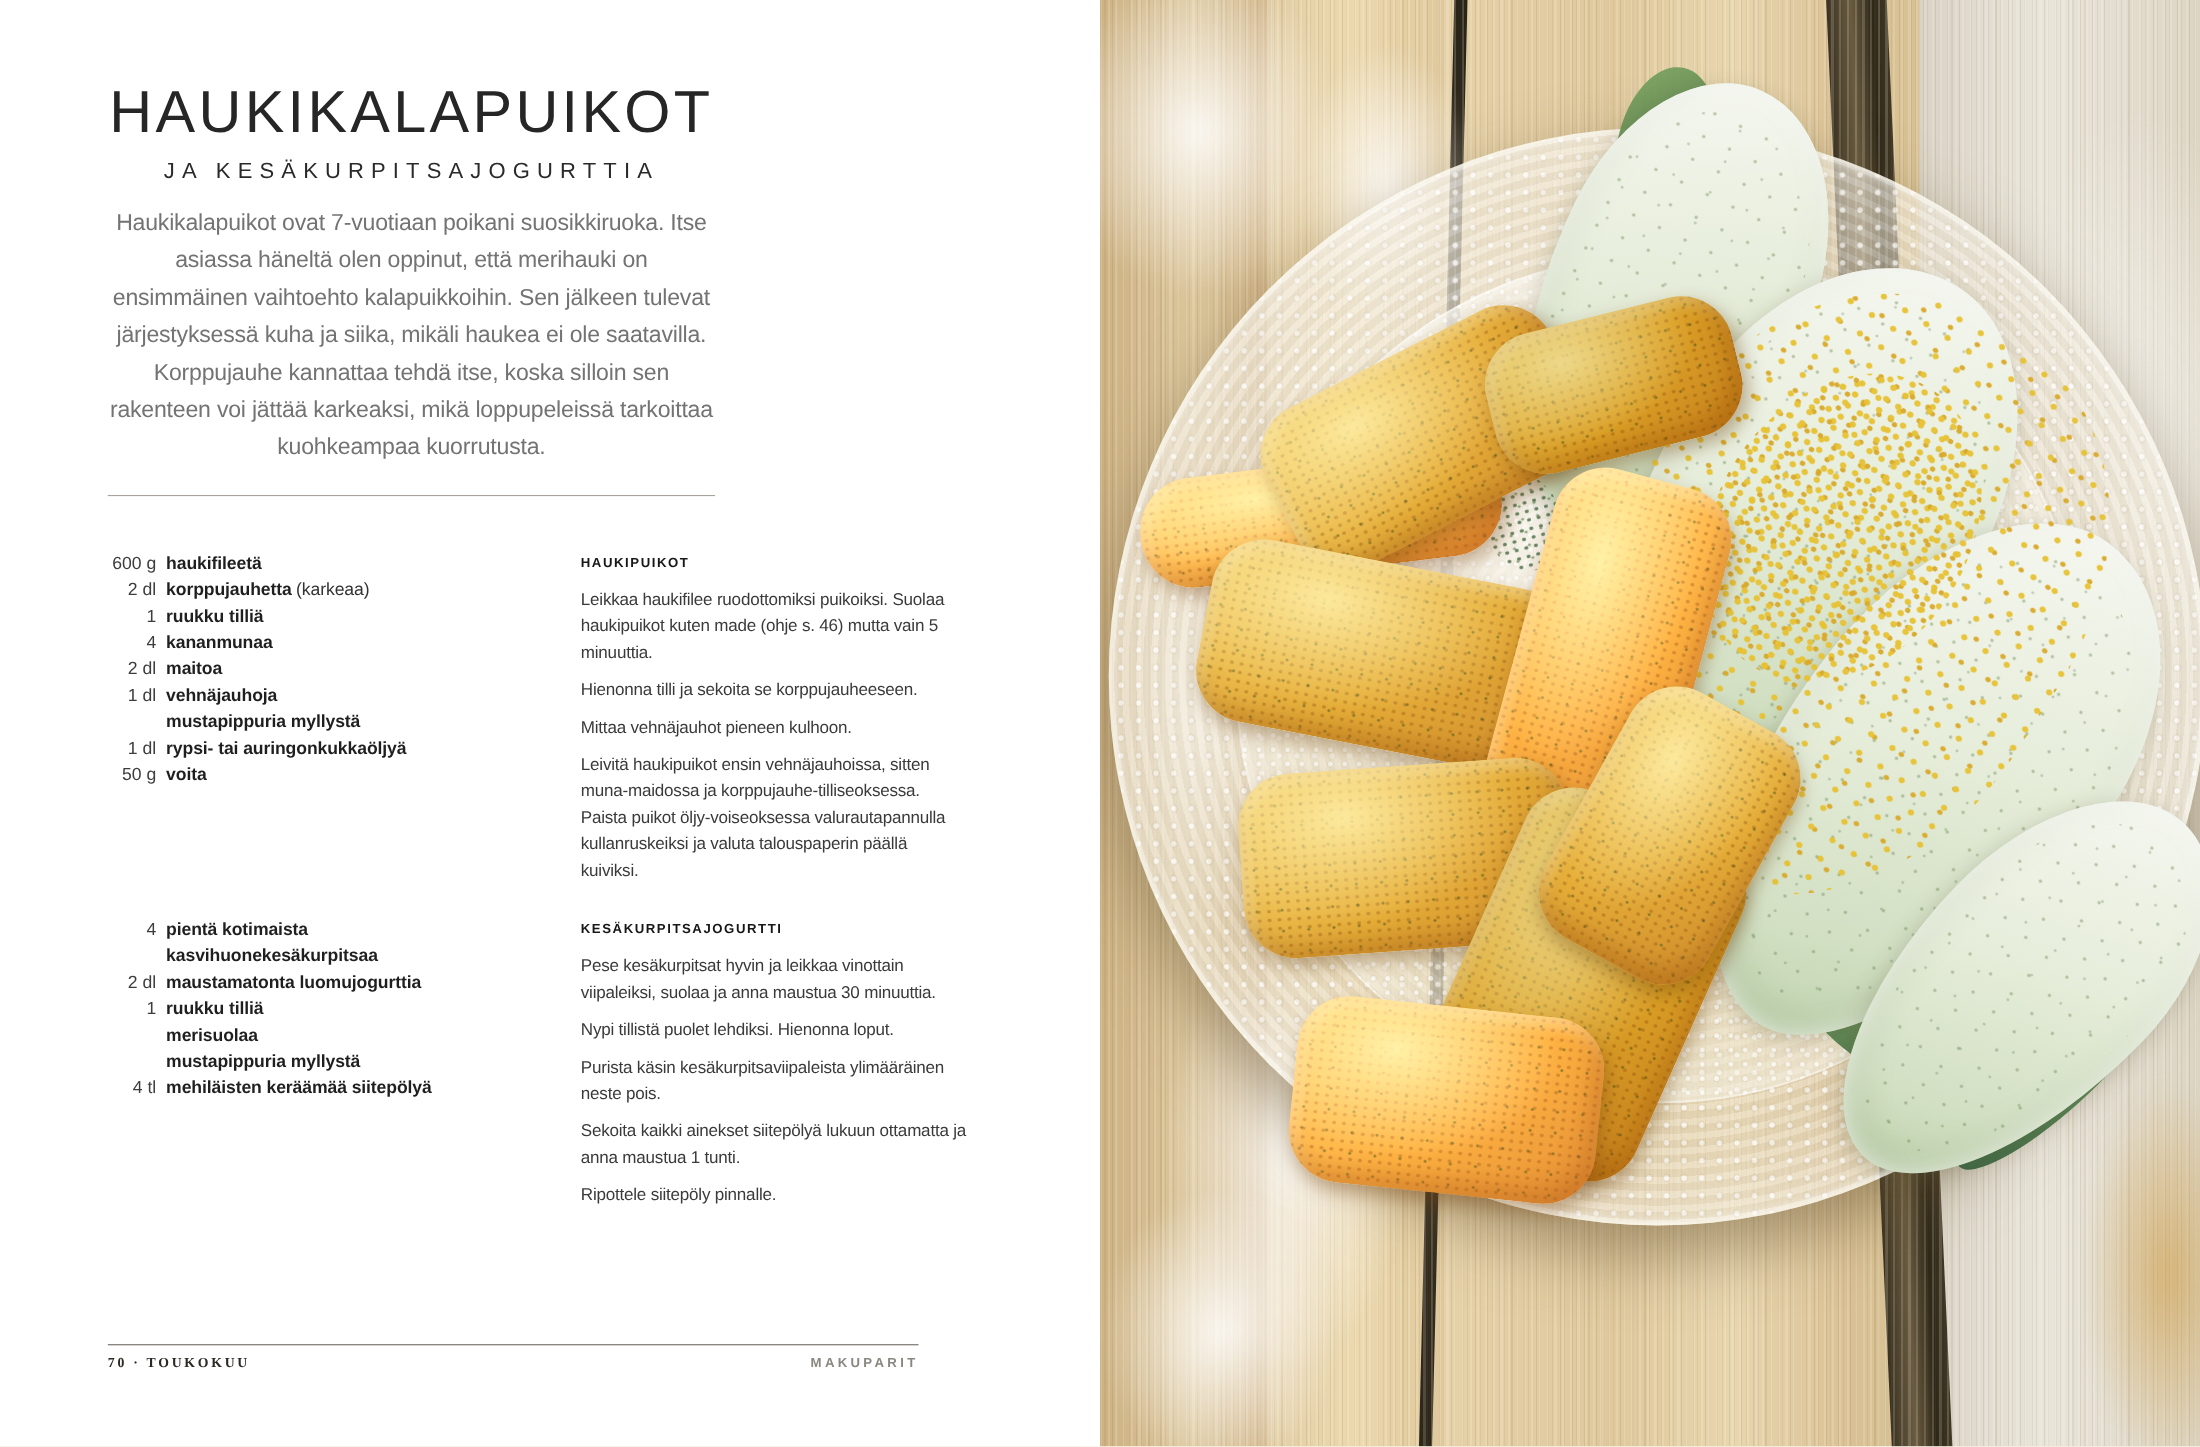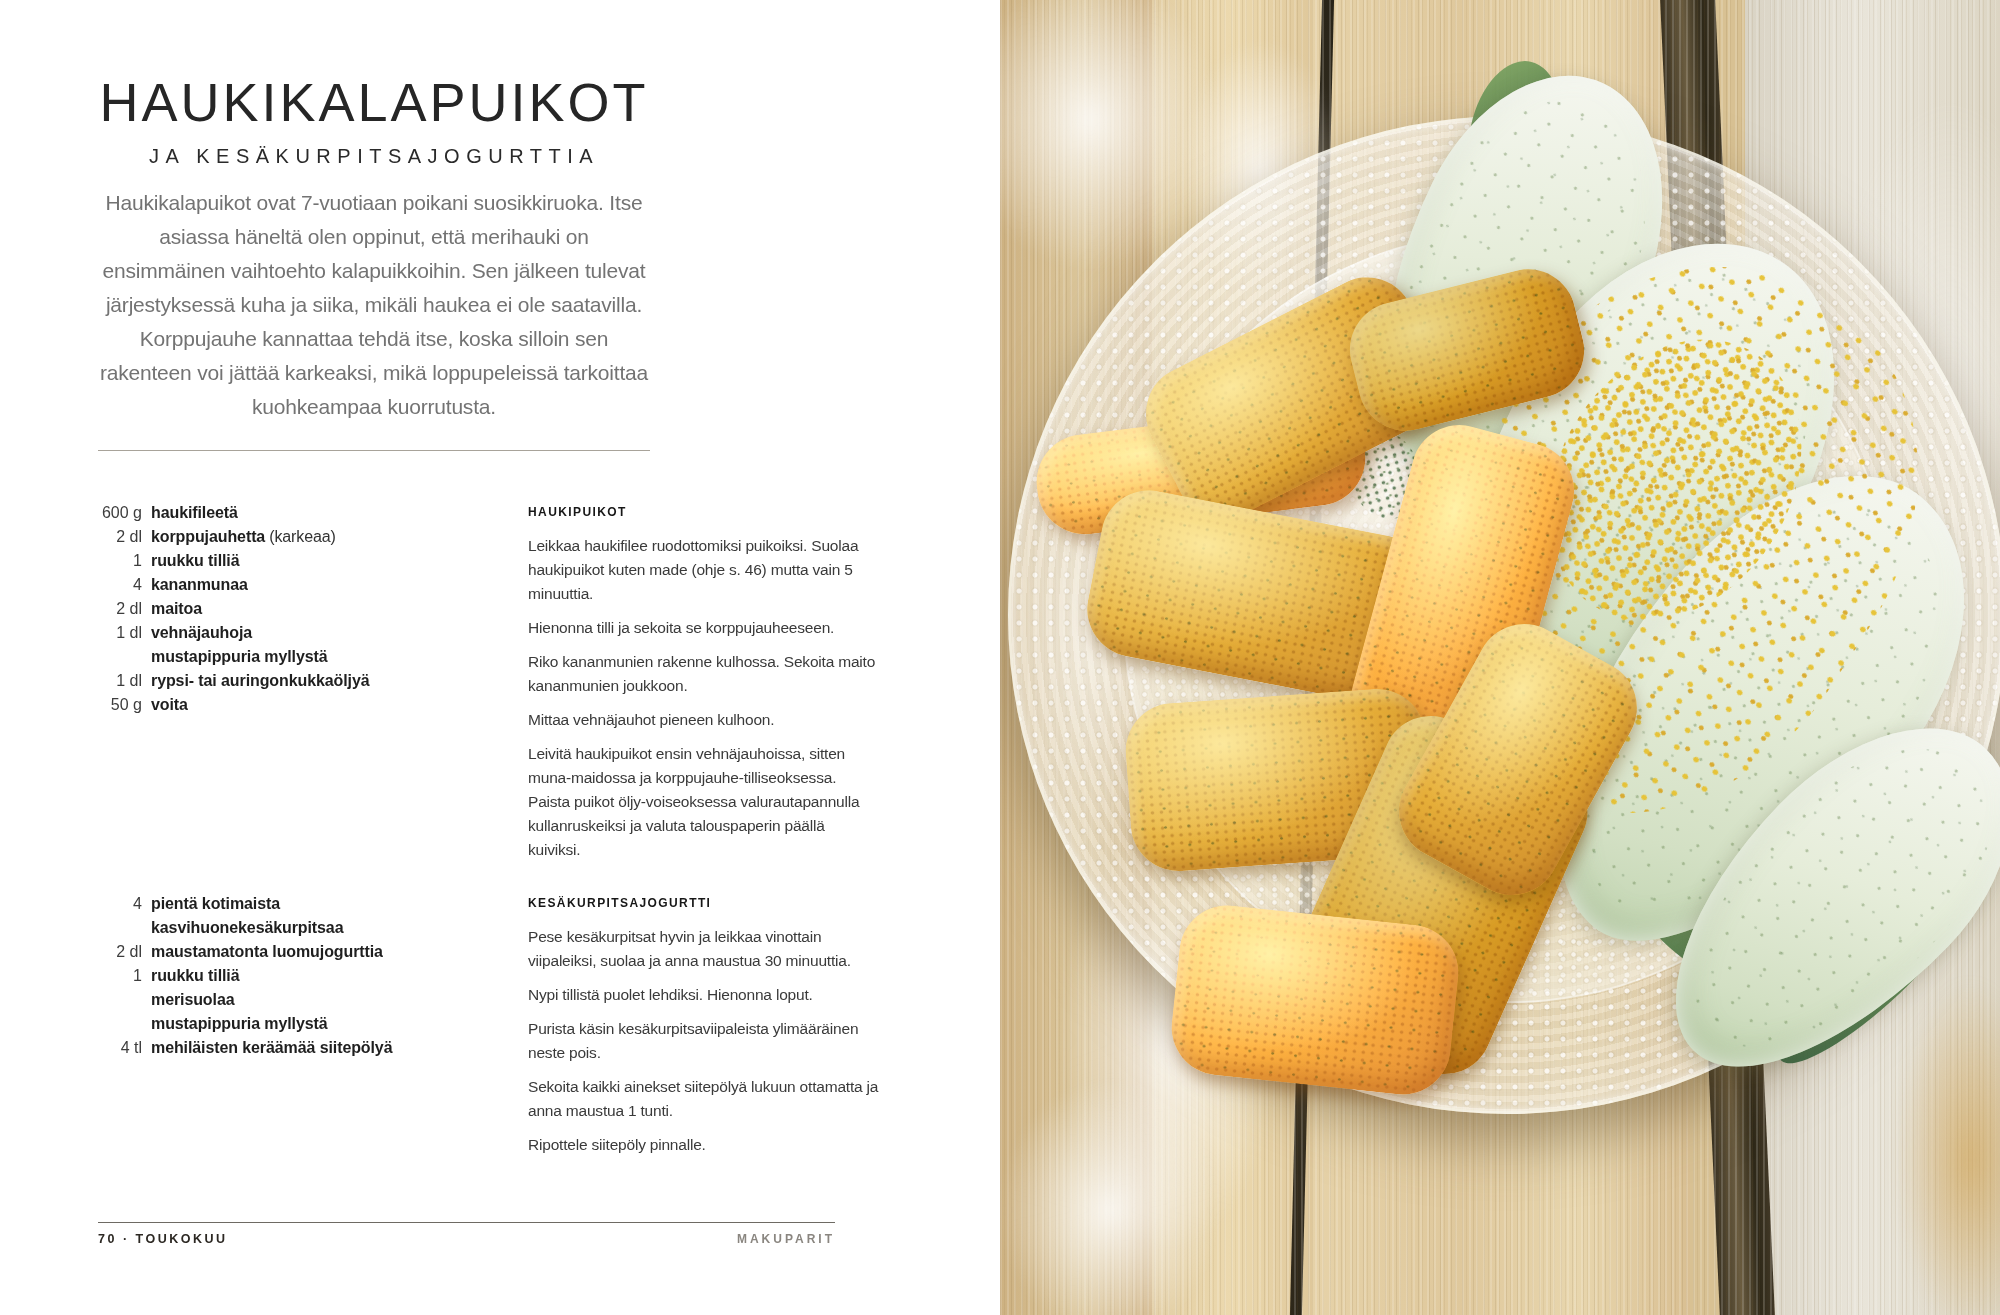--- a/index.html
+++ b/index.html
@@ -24,21 +24,21 @@
   .qty{width:44px;flex:none;text-align:right;color:#3d3d3d;font-weight:400;}
   .nm{margin-left:9px;width:250px;font-weight:700;letter-spacing:-0.1px;}
   .nm .note{font-weight:400;color:#333;margin-left:4px;}
   .steps-col{width:352px;flex:none;}
   h3.sec-h{margin:0 0 14px;font-size:16.5px;font-weight:700;letter-spacing:1.4px;color:#171717;
            font-variant:small-caps;text-transform:lowercase;}
   p.step{margin:0 0 10px;font-size:15.5px;line-height:24px;color:#3a3a3a;letter-spacing:-0.2px;}
 
   .page-footer{position:absolute;left:98px;top:1222px;width:737px;border-top:1px solid #6e6a63;
                display:flex;justify-content:space-between;padding-top:9px;}
-  .folio{font-size:12.5px;font-weight:700;letter-spacing:2.5px;color:#2c2823;}
+  .folio{font-size:12.5px;font-weight:700;letter-spacing:2.5px;color:#2c2823;font-family:Liberation Serif, serif;}
   .chapter{font-size:12px;font-weight:600;letter-spacing:3px;color:#8a8680;}
 
   
   .photo{position:absolute;left:1000px;top:0;width:1000px;height:1315px;overflow:hidden;background:#d8c193;}
   .abs{position:absolute;}
   .plank{top:0;height:100%;}
   .plank1{left:0;width:152px;background:linear-gradient(90deg,#cdb181,#dcc79b 55%,#d2b689);}
   .plank2{left:152px;width:160px;background:linear-gradient(90deg,#e2cda2,#ecd9ae 50%,#dfc89b);}
   .plank3{left:312px;width:378px;background:linear-gradient(90deg,#e6d2a8,#dfc89c 40%,#e8d6ad 70%,#d9bf92);}
   .plank4{left:745px;width:255px;background:linear-gradient(90deg,#d9d3c4,#e9e5da 45%,#dcd5c3);}
@@ -155,21 +155,20 @@
               <div class="ing-row">
     <span class="qty">50 g</span>
     <span class="nm"><span>voita</span></span>
   </div>
             </div>
           <div class="steps-col">
             <h3 class="sec-h">Haukipuikot</h3>
             <div>
                 <p class="step">Leikkaa haukifilee ruodottomiksi puikoiksi. Suolaa haukipuikot kuten made (ohje s. 46) mutta vain 5 minuuttia.</p>
                 <p class="step">Hienonna tilli ja sekoita se korppujauheeseen.</p>
-                <p class="step">Riko kananmunien rakenne kulhossa. Sekoita maito kananmunien joukkoon.</p>
                 <p class="step">Mittaa vehnäjauhot pieneen kulhoon.</p>
                 <p class="step">Leivitä haukipuikot ensin vehnäjauhoissa, sitten muna-maidossa ja korppujauhe-tilliseoksessa. Paista puikot öljy-voiseoksessa valurautapannulla kullanruskeiksi ja valuta talouspaperin päällä kuiviksi.</p>
               </div>
           </div>
         </div>
 
         <div class="section">
           <div class="ing-col">
               <div class="ing-row">
     <span class="qty">4</span>

